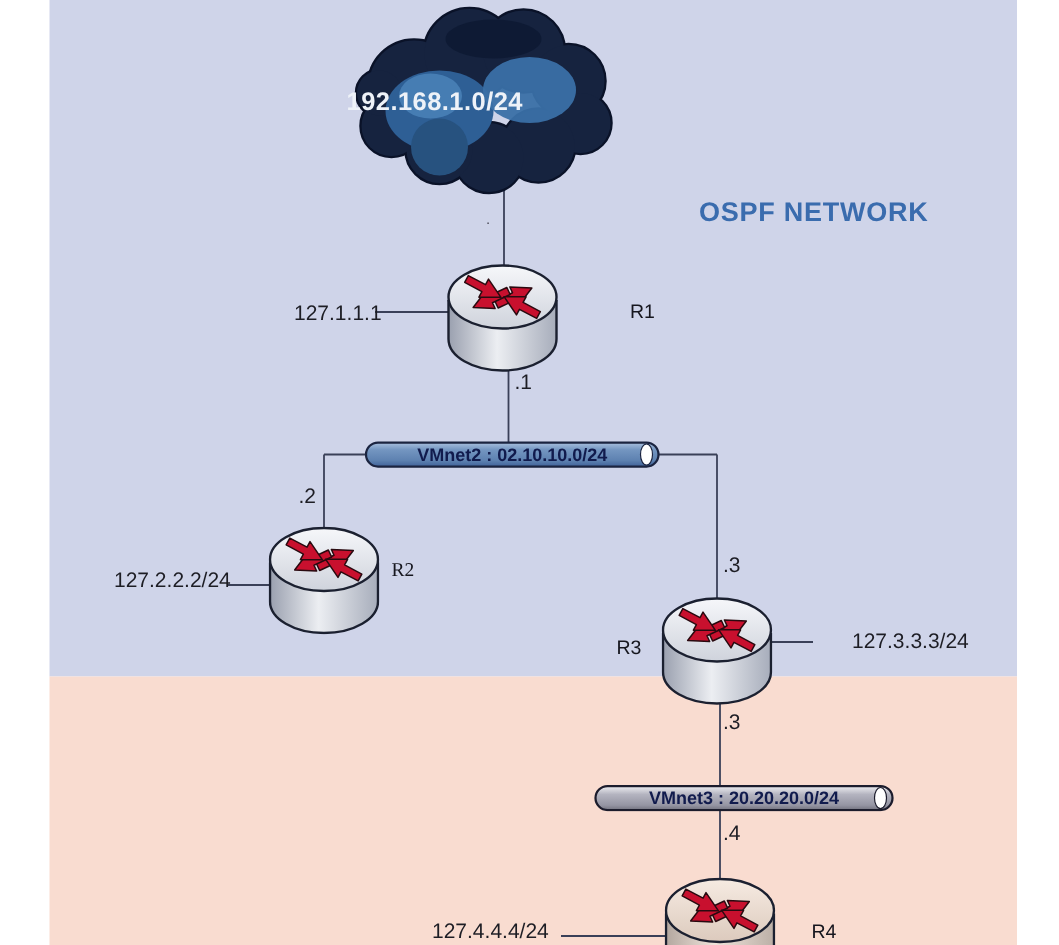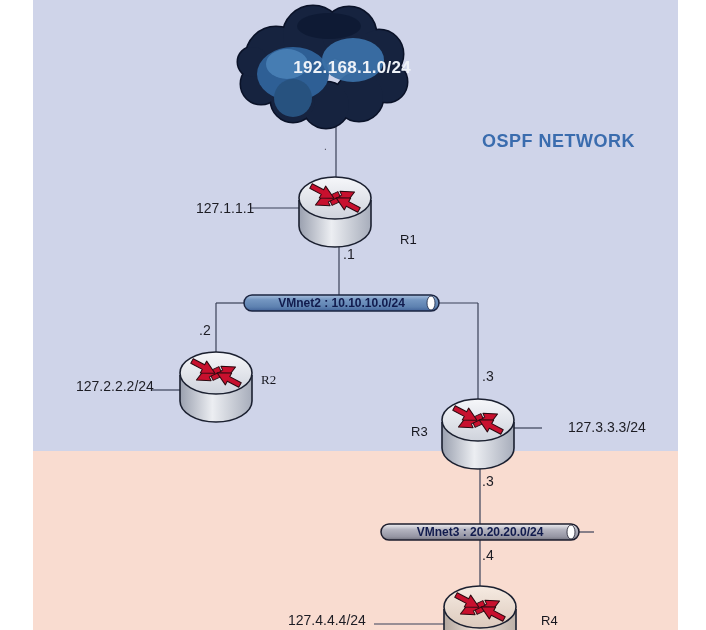--- a/index.html
+++ b/index.html
@@ -12,24 +12,24 @@
   .bg-bottom{position:absolute;left:33px;top:451px;width:645px;height:179px;background:#f9dcd0;}
   .wires{position:absolute;left:0;top:0;z-index:1;}
   .node{position:absolute;z-index:2;}
   .lbl{
     position:absolute;z-index:3;color:#1d1d24;font-size:14px;line-height:13px;
     white-space:nowrap;
   }
   .router-name{font-size:13px;color:#16161e;}
   .diagram-title{
     position:absolute;left:466px;top:131px;z-index:3;
-    font-size:18px;font-weight:bold;letter-spacing:0.5px;color:#3a6cae;white-space:nowrap;margin-left:16px;
+    font-size:18px;font-weight:bold;letter-spacing:0.5px;color:#3a6cae;white-space:nowrap;
   }
   .cloud-label{
-    position:absolute;left:0;top:56px;width:100%;text-align:right;z-index:3;
+    position:absolute;left:0;top:56px;width:100%;text-align:left;z-index:3;
     color:#eef2f8;font-size:17px;font-weight:bold;letter-spacing:0.3px;
   }
   .pipe{position:absolute;z-index:2;}
   .pipe-text{
     position:absolute;left:0;top:0;width:100%;height:100%;z-index:3;
     display:flex;align-items:center;justify-content:center;
     color:#111b4d;font-size:12px;font-weight:bold;padding-bottom:1px;box-sizing:border-box;
     white-space:nowrap;
   }
   .tiny-dot{font-size:10px;color:#4a4a58;}
@@ -171,35 +171,35 @@
     <svg width="74" height="72" viewBox="0 0 74 72">
         <use href="#router-glyph-warm"></use>
       </svg>
   </div>
 
   <div class="pipe" style="left:243px;top:294px;width:197px;height:18px;">
     <svg width="197" height="18" viewBox="0 0 197 18">
       <rect x="1" y="1" width="195" height="16" rx="8" ry="8" fill="url(#grad-pipe-blue)" stroke="#1b2440" stroke-width="1.5"></rect>
       <ellipse cx="188" cy="9" rx="4" ry="7" fill="#ffffff" stroke="#1b2440" stroke-width="0.8"></ellipse>
     </svg>
-    <div class="pipe-text">VMnet2 : 10.10.10.0/24</div>
-  </div>
-
-  <div class="pipe" style="left:380px;top:523px;width:200px;height:18px;">
+    <div class="pipe-text">VMnet2 : 02.10.10.0/24</div>
+  </div>
+
+  <div class="pipe" style="left:396px;top:523px;width:200px;height:18px;">
     <svg width="200" height="18" viewBox="0 0 200 18">
       <rect x="1" y="1" width="198" height="16" rx="8" ry="8" fill="url(#grad-pipe-gray)" stroke="#1c1c2c" stroke-width="1.5"></rect>
       <ellipse cx="191" cy="9" rx="4" ry="7" fill="#ffffff" stroke="#1c1c2c" stroke-width="0.8"></ellipse>
     </svg>
     <div class="pipe-text">VMnet3 :  20.20.20.0/24</div>
   </div>
 
   <div class="lbl tiny-dot" style="left:324px;top:140px;">.</div>
 
   <div class="lbl" style="left:196px;top:202px;">127.1.1.1</div>
-  <div class="lbl router-name" style="left:400px;top:201px;margin-top:32px;">R1</div>
+  <div class="lbl router-name" style="left:420px;top:201px;">R1</div>
   <div class="lbl" style="left:343px;top:248px;">.1</div>
 
   <div class="lbl" style="left:199px;top:324px;">.2</div>
   <div class="lbl" style="left:76px;top:380px;">127.2.2.2/24</div>
   <div class="lbl router-name" style="left:261px;top:373px;font-family:Liberation Serif, serif;">R2</div>
 
   <div class="lbl" style="left:482px;top:370px;">.3</div>
   <div class="lbl router-name" style="left:411px;top:425px;">R3</div>
   <div class="lbl" style="left:568px;top:421px;">127.3.3.3/24</div>
   <div class="lbl" style="left:482px;top:475px;">.3</div>

